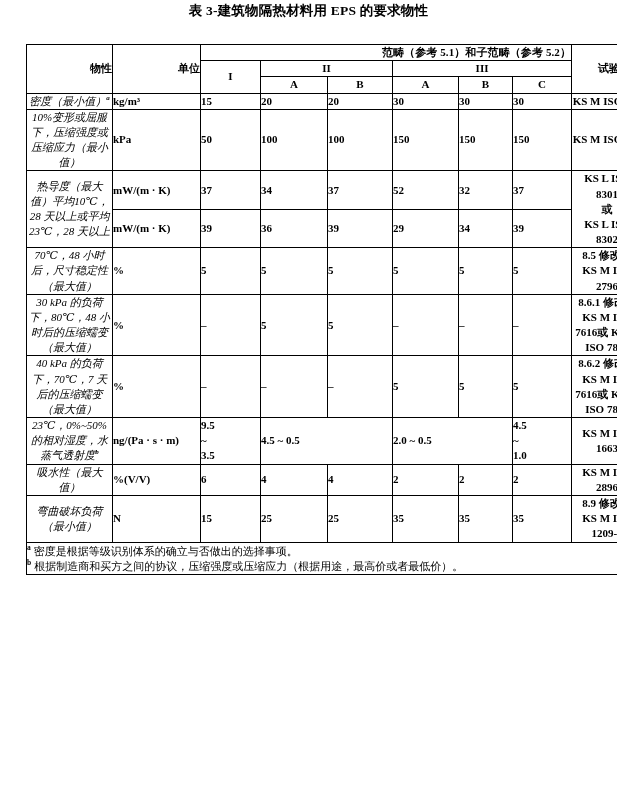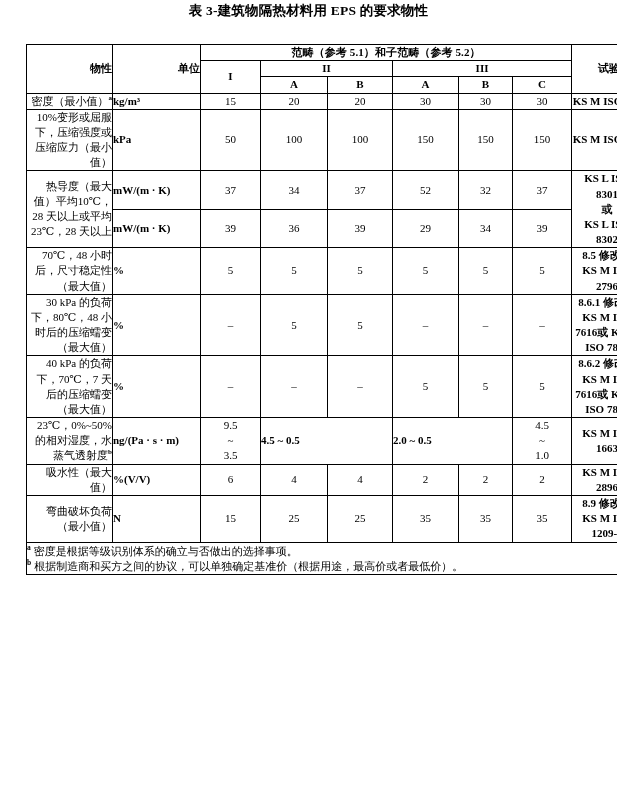--- a/index.html
+++ b/index.html
@@ -71,21 +71,21 @@
 
   
   .hdr {
     text-align: right;
     font-weight: bold;
     font-size: 12px;
     font-family: "Liberation Serif", "DejaVu Serif", serif;
     padding: 3px 2px;
   }
   .hdr-span {
-    text-align: center;
+    text-align: right;
     font-weight: bold;
     font-size: 12px;
     padding: 4px 2px 3px 2px;
     letter-spacing: 0.1px;
     white-space: nowrap;
   }
   .hdr-rn {
     text-align: center;
     font-weight: bold;
     font-size: 12.5px;
@@ -95,38 +95,39 @@
   .hdr-sub {
     text-align: center;
     font-weight: bold;
     font-size: 11.5px;
     padding: 3px 2px;
     font-family: "Liberation Serif", "DejaVu Serif", serif;
   }
 
   
   .prop {
-    text-align: right;
+    text-align: center;
     padding: 4px 3px 4px 5px;
     font-size: 11px;
     line-height: 1.46;
     font-family: "Liberation Serif", "DejaVu Serif", serif;
+    font-style: italic;
   }
 
   .unit {
     text-align: left;
     font-weight: bold;
     font-size: 10.5px;
     padding: 3px 2px;
     font-family: "Liberation Serif", "DejaVu Serif", serif;
     line-height: 1.5;
   }
   .val {
-    text-align: center;
-    font-weight: normal;
+    text-align: left;
+    font-weight: bold;
     font-size: 11.5px;
     padding: 3px 2px;
     font-family: "Liberation Serif", "DejaVu Serif", serif;
     line-height: 1.55;
   }
   .val-range {
     font-weight: bold;
     font-size: 11.5px;
     padding: 3px 2px;
     white-space: nowrap;
@@ -362,20 +363,20 @@
           <td class="test">
               <span class="ln">8.9 修改的</span>
               <span class="ln">KS M ISO</span>
               <span class="ln">1209-1</span>
             </td>
         </tr>
 
         <tr>
           <td class="footnotes" colspan="9">
               <span class="fn-line"><span class="fn-mark">a</span><span>密度是根据等级识别体系的确立与否做出的选择事项。</span></span>
-              <span class="fn-line"><span class="fn-mark">b</span><span>根据制造商和买方之间的协议，可以单独确定基准价（根据用途，最高价或者最低价）。</span></span>
+              <span class="fn-line"><span class="fn-mark">b</span><span>根据制造商和买方之间的协议，压缩强度或压缩应力（根据用途，最高价或者最低价）。</span></span>
             </td>
         </tr>
 
       </tbody>
     </table>
   </div>
 </div>
 
 </body></html>

